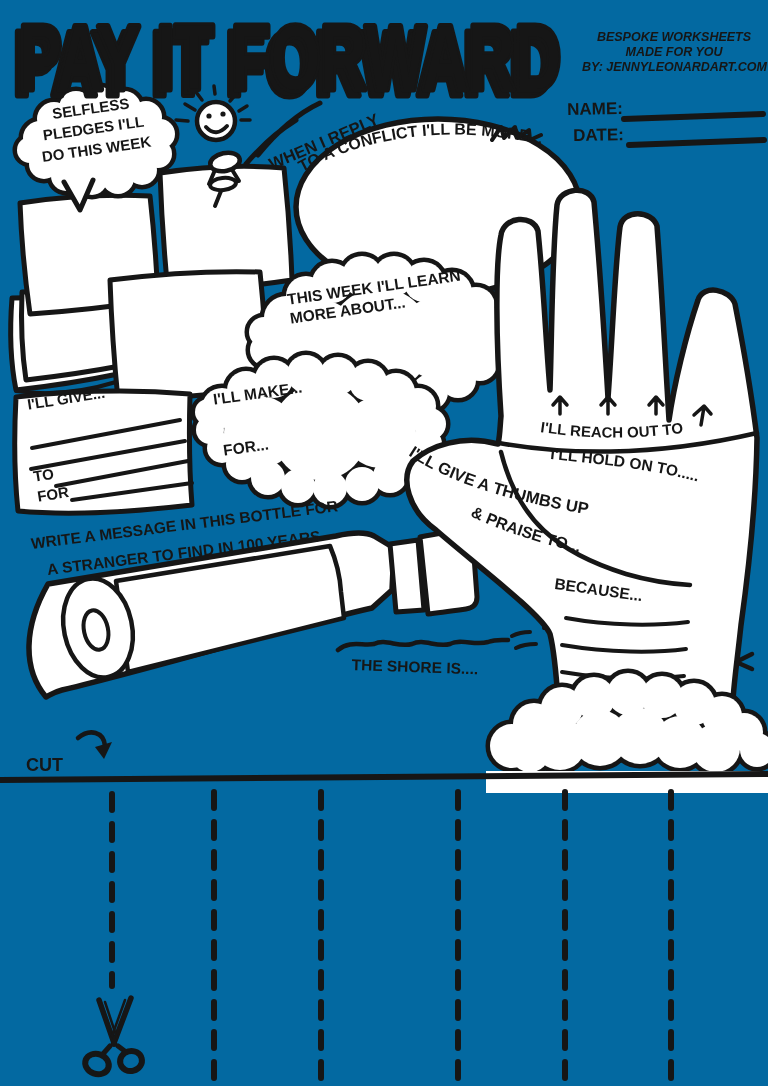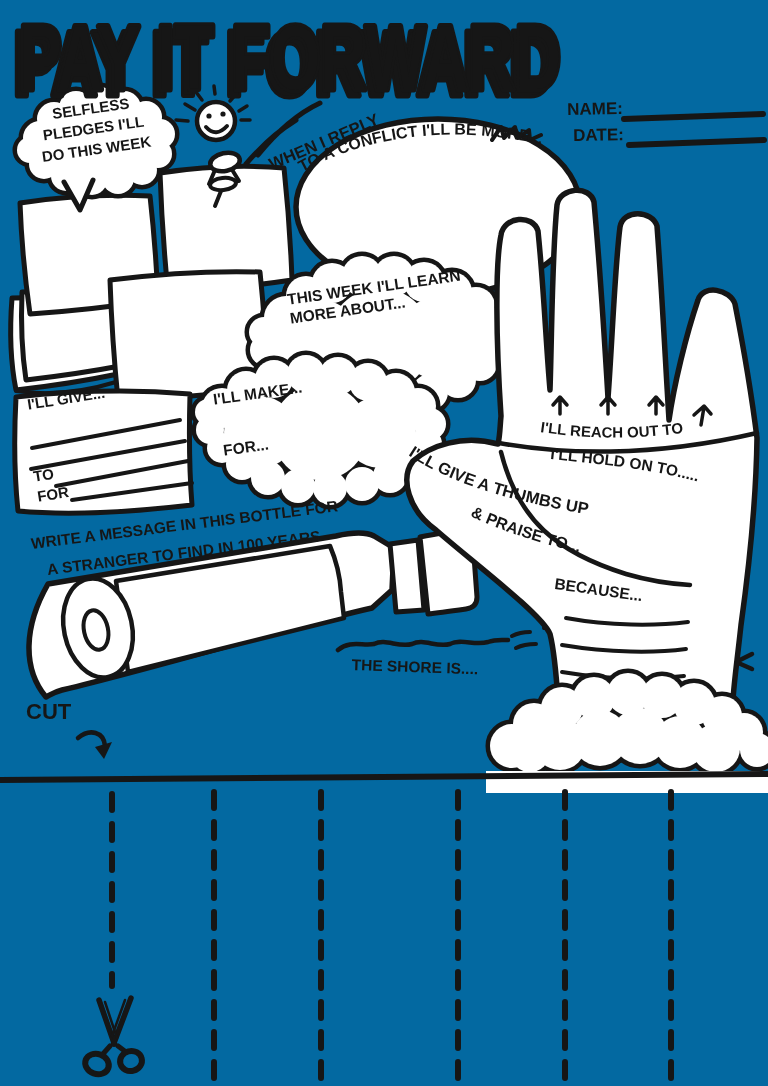--- a/index.html
+++ b/index.html
@@ -235,20 +235,25 @@
   <path d="M629,145 L764,140" stroke="#161616" stroke-width="6" stroke-linecap="round"></path>
 
   <text class="hw" font-size="16.5"><textPath href="#pWhen">WHEN I REPLY</textPath></text>
   <text class="hw" font-size="16"><textPath href="#pConflict">TO A CONFLICT I'LL BE MORE...</textPath></text>
   <text class="hw" font-size="15"><textPath href="#pReach">I'LL REACH OUT TO</textPath></text>
   <text class="hw" font-size="15.5"><textPath href="#pHold">I'LL HOLD ON TO.....</textPath></text>
   <text class="hw" font-size="16.5"><textPath href="#pThumb1">I'LL GIVE A THUMBS UP</textPath></text>
   <text class="hw" font-size="16"><textPath href="#pThumb2">&amp; PRAISE TO...</textPath></text>
 </svg>
 
+<div class="t credit" style="left:582px;top:30px;width:184px;">
+  <div>BESPOKE WORKSHEETS</div>
+  <div>MADE FOR YOU</div>
+  <div>BY: JENNYLEONARDART.COM</div>
+</div>
 
 <span class="t" style="left:567px;top:99px;font-size:17px;transform:rotate(-1deg);">NAME:</span>
 <span class="t" style="left:573px;top:125px;font-size:17px;transform:rotate(-1deg);">DATE:</span>
 
 <div class="t cloudtxt" style="left:24px;top:108px;width:132px;font-size:15px;line-height:1.35;transform:rotate(-8deg);">
   <div>SELFLESS</div>
   <div>PLEDGES I'LL</div>
   <div>DO THIS WEEK</div>
 </div>
 
@@ -263,16 +268,16 @@
 <span class="t" style="left:26px;top:396px;font-size:15px;transform:rotate(-9deg);">I'LL GIVE...</span>
 <span class="t" style="left:32px;top:468px;font-size:15px;transform:rotate(-9deg);">TO</span>
 <span class="t" style="left:36px;top:488px;font-size:15px;transform:rotate(-9deg);">FOR</span>
 
 <span class="t" style="left:30px;top:534px;font-size:15.5px;transform:rotate(-7deg);">WRITE A MESSAGE IN THIS BOTTLE FOR</span>
 <span class="t" style="left:46px;top:560px;font-size:15.5px;transform:rotate(-7deg);">A STRANGER TO FIND IN 100 YEARS</span>
 <span class="t" style="left:352px;top:655px;font-size:15.5px;transform:rotate(2deg);">THE SHORE IS....</span>
 
 <span class="t" style="left:556px;top:574px;font-size:15.5px;transform:rotate(8deg);">BECAUSE...</span>
 
-<span class="t" style="left:26px;top:698px;font-size:22px;">CUT</span>
+<span class="t" style="left:26px;top:754px;font-size:18px;">CUT</span>
 
 
 </div>
 
 </body></html>

